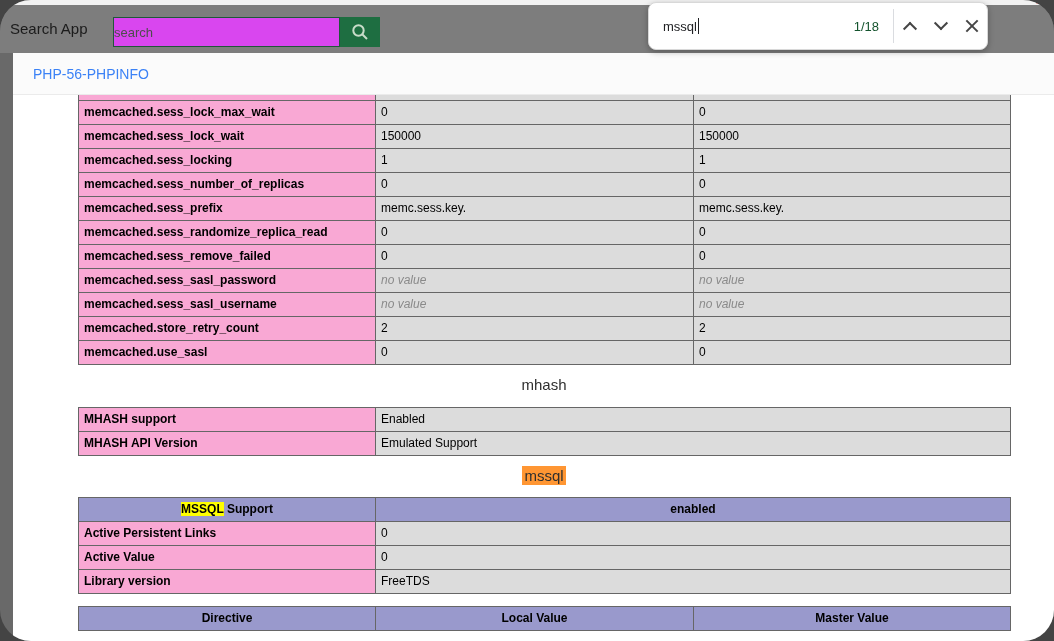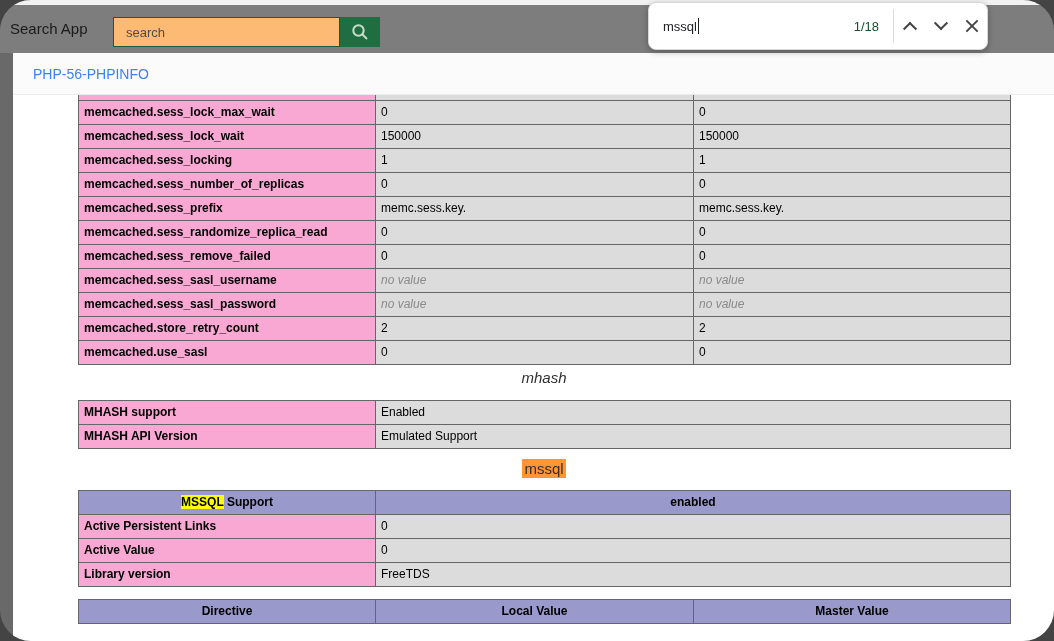--- a/index.html
+++ b/index.html
@@ -6,21 +6,21 @@
   body { font-family:"Liberation Sans", sans-serif; background:#444; }
   .page { position:relative; width:1054px; height:641px; background:#696969; overflow:hidden; font-family:"Liberation Sans", sans-serif;border-radius:31px; }
 
   
   .top-strip { position:absolute; top:0; left:0; width:1054px; height:5px; background:#f2f2f2; }
   .red-btn { position:absolute; top:0; left:1036px; width:17px; height:4px; background:#cf4540; border-radius:0 0 2px 2px; }
 
   
   .app-bar { position:absolute; top:5px; left:0; width:1054px; height:48px; background:#7d7d7d; }
   .app-title { position:absolute; left:10px; top:15px; font-size:15px; color:#1b1b1b; }
-  .search-input { position:absolute; left:113px; top:12px; width:227px; height:30px; background:#fdba74; border:1px solid #20573a; padding:0 12px; font-size:13px; color:#2c2c2c; outline:none; font-family:"Liberation Sans", sans-serif; }
+  .search-input { position:absolute; left:113px; top:12px; width:227px; height:30px; background:#d946ef; border:1px solid #20573a; padding:0 0; font-size:13px; color:#2c2c2c; outline:none; font-family:"Liberation Sans", sans-serif; }
   .search-input::placeholder { color:#4d4d4d; opacity:1; }
   .search-btn { position:absolute; left:340px; top:12px; width:40px; height:30px; background:#1e6e41; border:none; display:flex; align-items:center; justify-content:center; cursor:pointer; }
 
   
   .find-bar { position:absolute; left:648px; top:2px; width:340px; height:48px; background:#ffffff; border:1px solid #d8d8d8; border-radius:8px; box-shadow:0 2px 6px rgba(0,0,0,0.28); display:flex; align-items:center; z-index:20; }
   .find-query { margin-left:14px; font-size:13px; color:#202124; white-space:pre; }
   .caret { display:inline-block; width:1px; height:16px; background:#202124; vertical-align:-3px; margin-left:1px; }
   .find-count { margin-left:auto; font-size:13px; color:#14532d; padding-right:14px; }
   .find-divider { width:1px; height:34px; background:#dadce0; }
   .find-btn { width:31px; height:34px; display:flex; align-items:center; justify-content:center; background:none; border:none; cursor:pointer; }
@@ -39,21 +39,21 @@
 
   
   table.info { border-collapse:collapse; table-layout:fixed; width:932px; margin-left:65px; font-size:12px; color:#000; }
   table.info td, table.info th { border:1px solid #666; height:24px; padding:0 5px; vertical-align:middle; overflow:hidden; white-space:nowrap; }
   th.dir { background:#f9a8d4; text-align:left; font-weight:bold; }
   td.val { background:#dcdcdc; font-weight:normal; text-align:left; }
   th.hdr { background:#9999cc; text-align:center; font-weight:bold; }
   .novalue { color:#8a8a8a; font-style:italic; }
   tr.partial td, tr.partial th { height:5px; border-top:none; padding:0; }
   .sec-heading { width:932px; margin-left:65px; text-align:center; font-size:15px; font-weight:400; color:#2f2f2f; }
-  .h-mhash { margin-top:4px; margin-bottom:13px; line-height:18px;font-style:italic; }
+  .h-mhash { margin-top:11px; margin-bottom:13px; line-height:18px; }
   .h-mssql { margin-top:10px; margin-bottom:11px; line-height:20px; }
   .hl-orange { background:#ff9633; padding:1px 2px; }
   .hl-yellow { background:#ffff00; }
   .mt12 { margin-top:12px; }
 </style>
 </head>
 <body>
 
 <div class="page">
 
@@ -136,26 +136,26 @@
               <th class="dir">memcached.sess_randomize_replica_read</th>
               <td class="val">0</td>
               <td class="val">0</td>
             </tr>
             <tr>
               <th class="dir">memcached.sess_remove_failed</th>
               <td class="val">0</td>
               <td class="val">0</td>
             </tr>
             <tr>
+              <th class="dir">memcached.sess_sasl_password</th>
+              <td class="val"><span class="novalue">no value</span></td>
+              <td class="val"><span class="novalue">no value</span></td>
+            </tr>
+            <tr>
               <th class="dir">memcached.sess_sasl_username</th>
-              <td class="val"><span class="novalue">no value</span></td>
-              <td class="val"><span class="novalue">no value</span></td>
-            </tr>
-            <tr>
-              <th class="dir">memcached.sess_sasl_password</th>
               <td class="val"><span class="novalue">no value</span></td>
               <td class="val"><span class="novalue">no value</span></td>
             </tr>
             <tr>
               <th class="dir">memcached.store_retry_count</th>
               <td class="val">2</td>
               <td class="val">2</td>
             </tr>
             <tr>
               <th class="dir">memcached.use_sasl</th>

